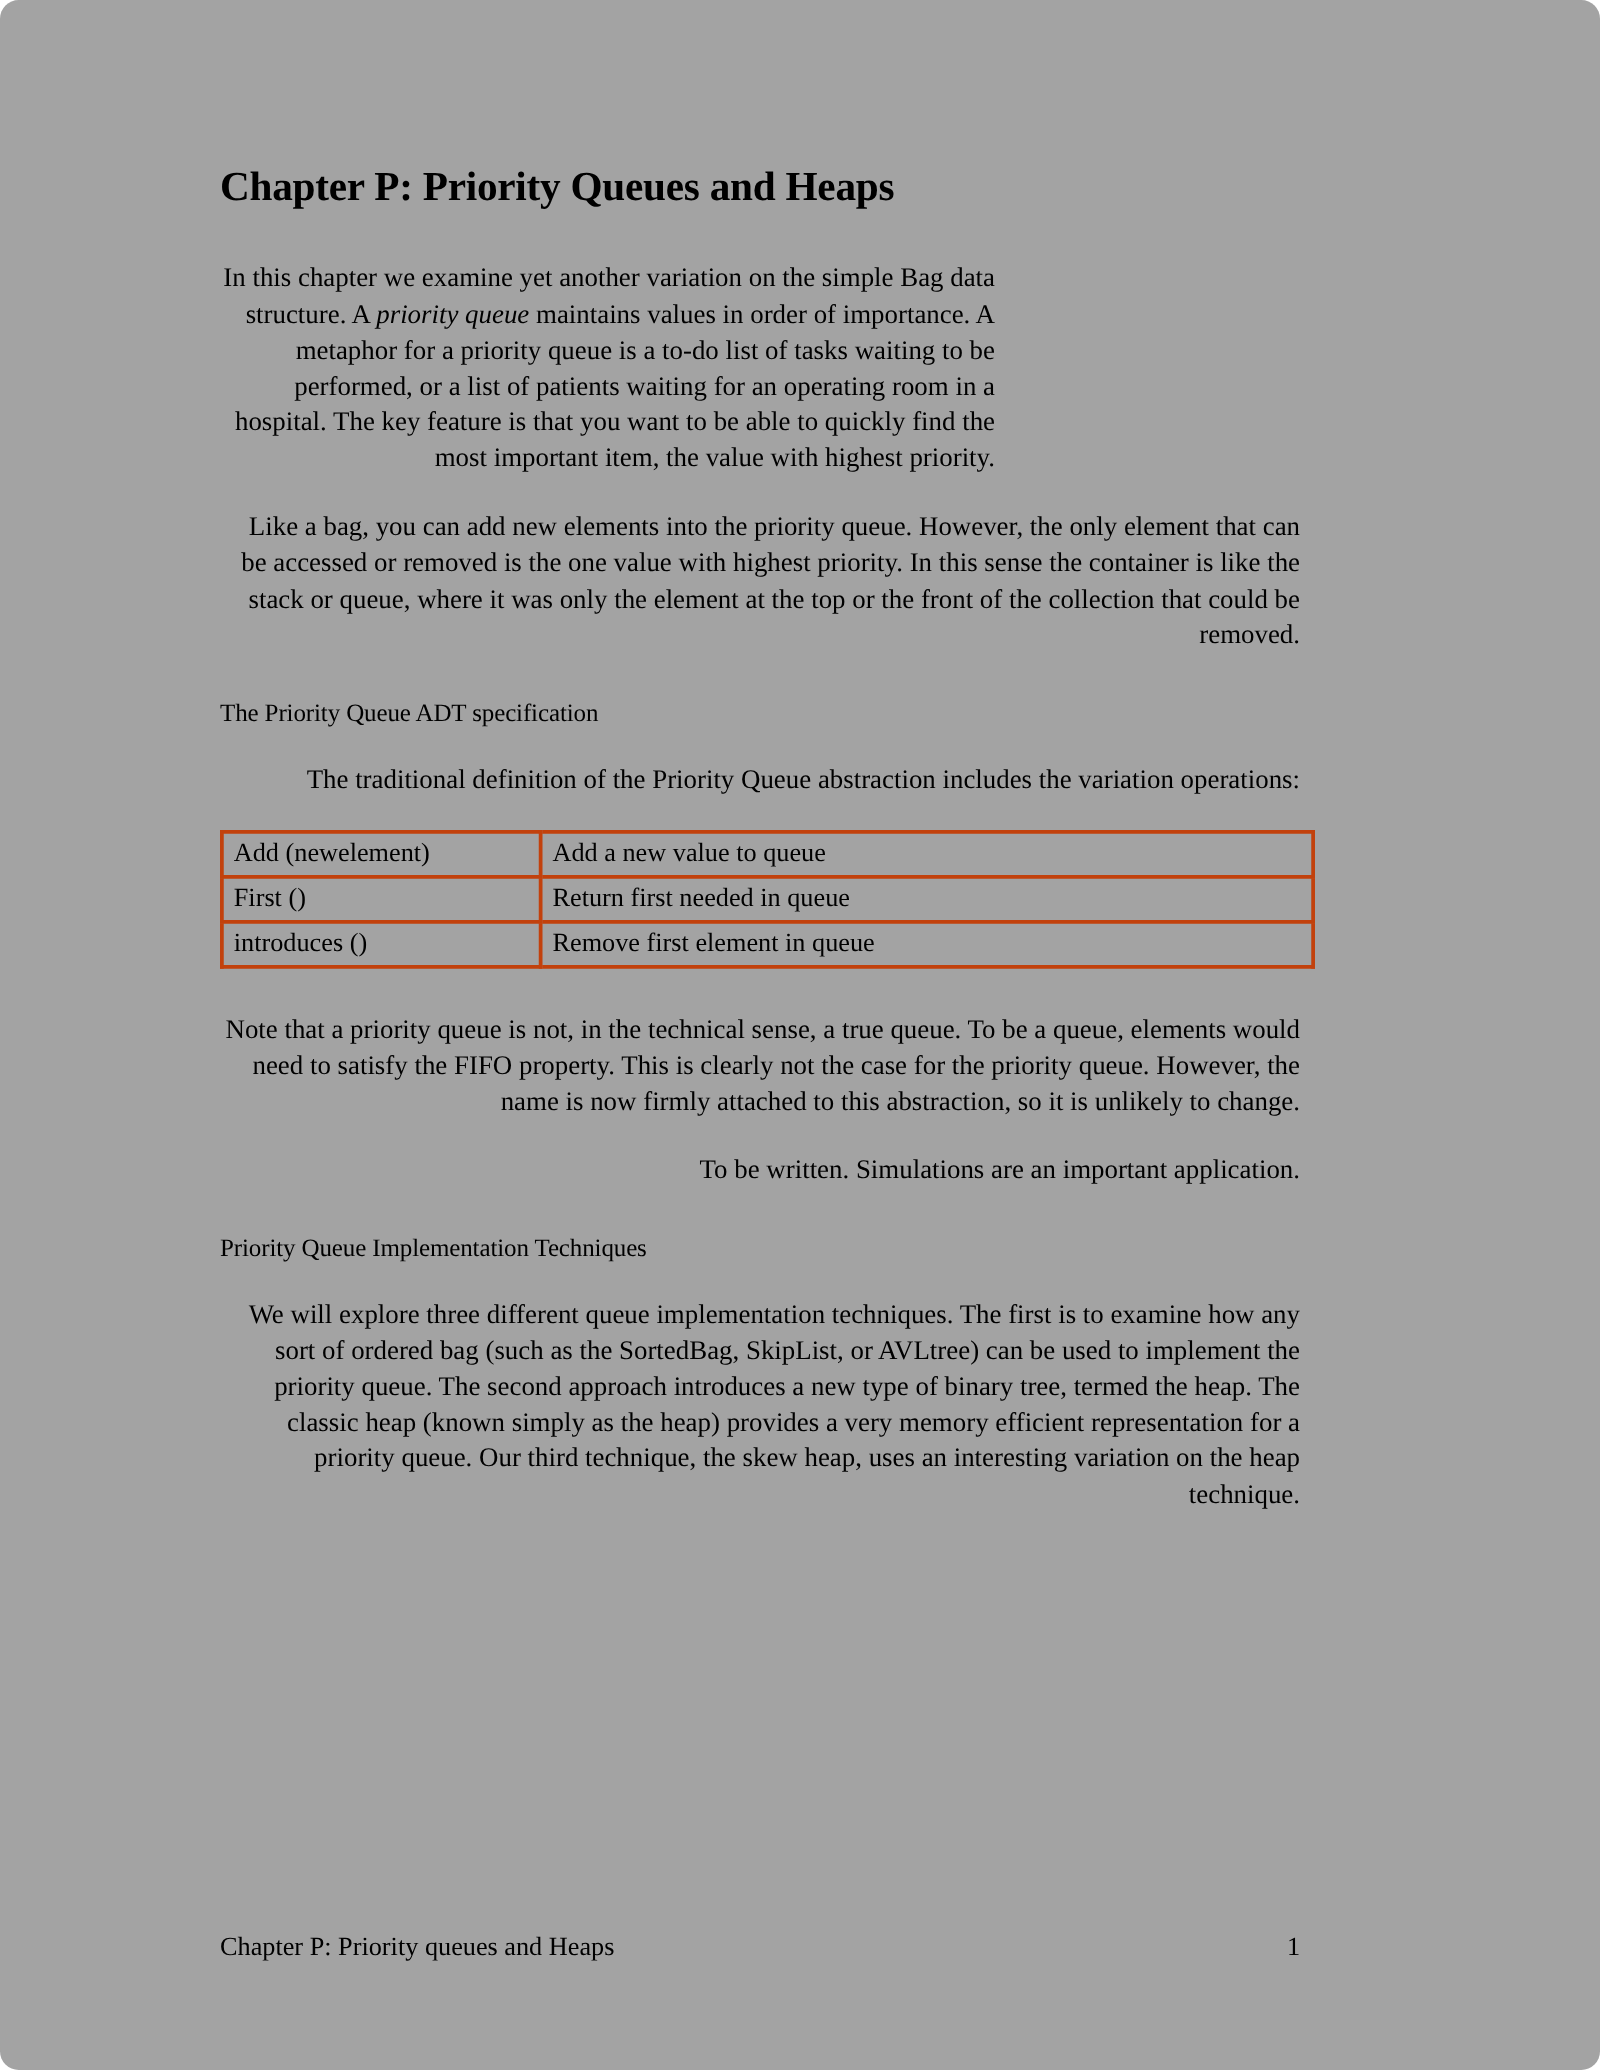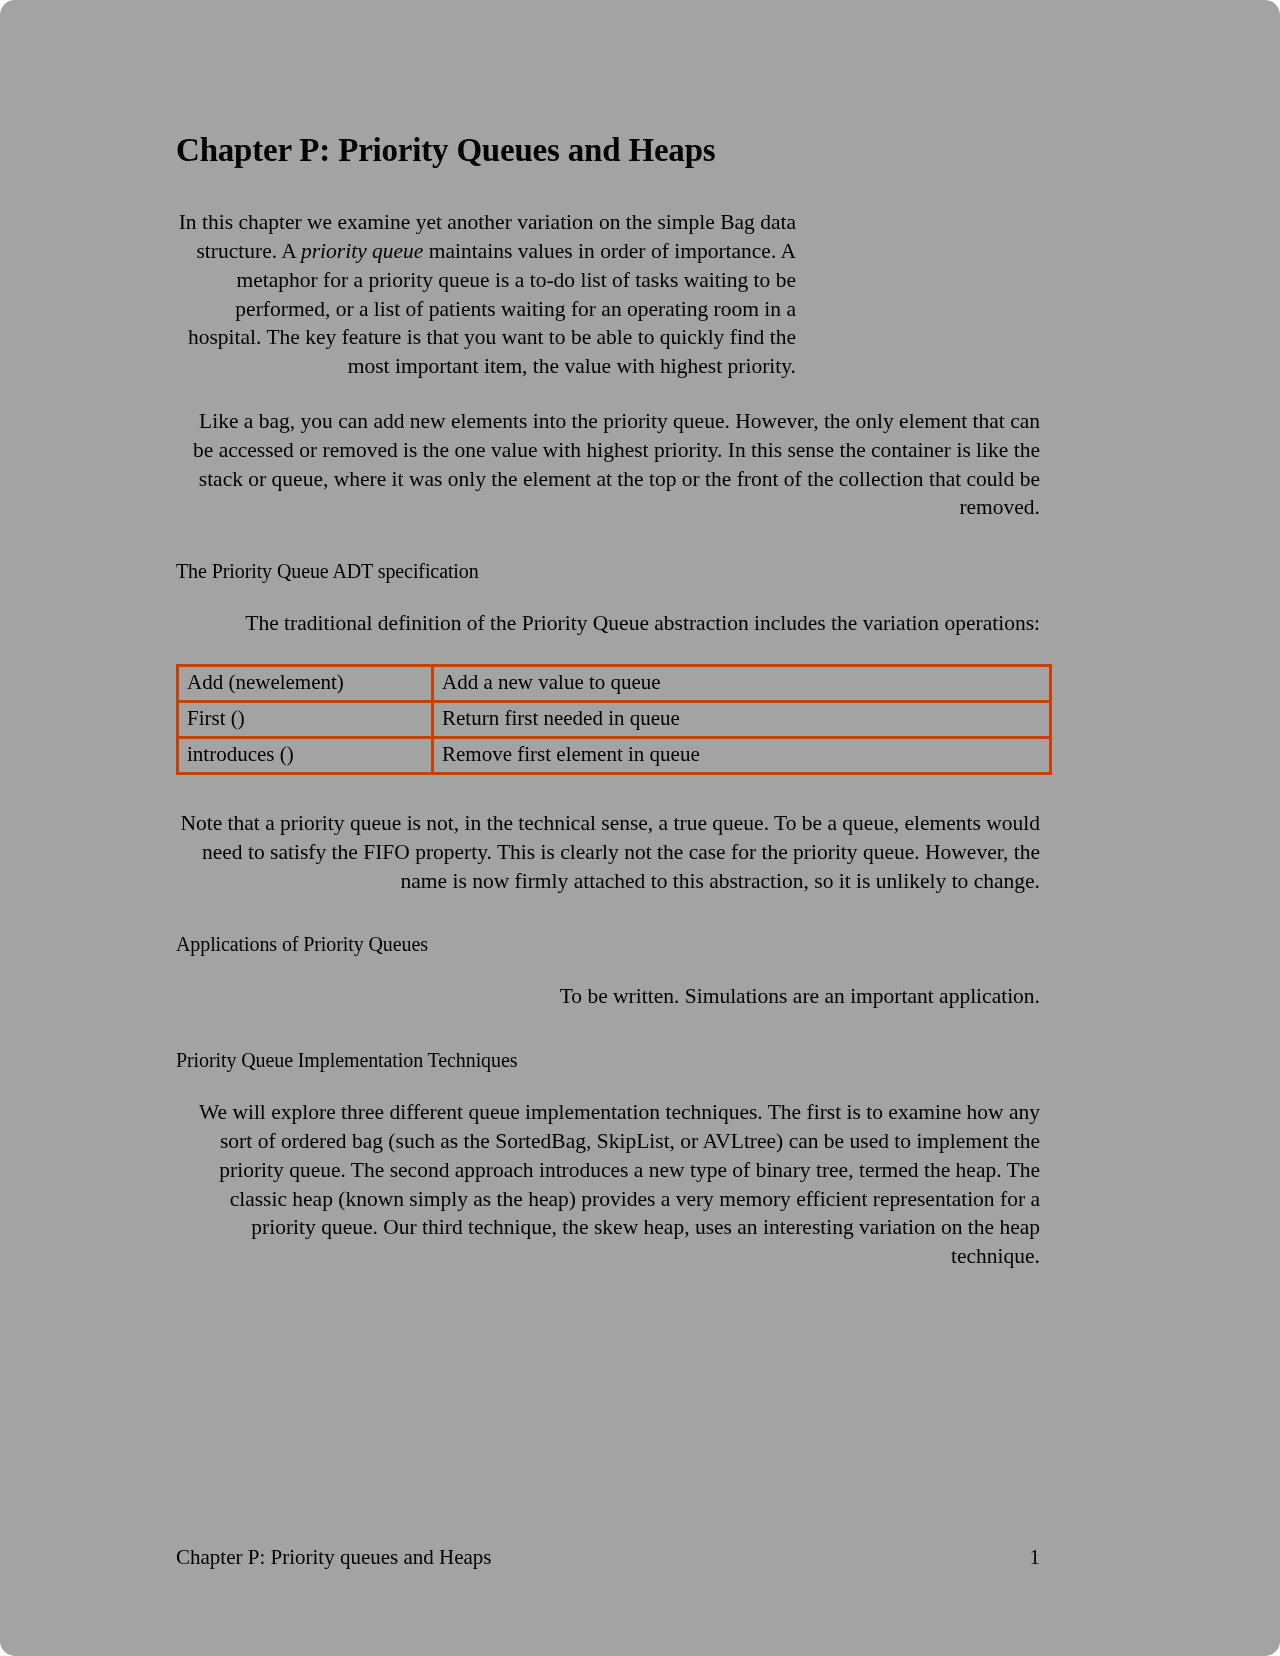--- a/index.html
+++ b/index.html
@@ -196,21 +196,20 @@
         </tr>
         <tr>
           <td class="col-op">introduces ()</td>
           <td>Remove first element in queue</td>
         </tr>
       </tbody>
     </table>
 
     <p class="para">Note that a priority queue is not, in the technical sense, a true queue. To be a queue, elements would need to satisfy the FIFO property. This is clearly not the case for the priority queue. However, the name is now firmly attached to this abstraction, so it is unlikely to change.</p>
 
-    <h2 class="section-heading">Applications of Priority Queues</h2>
 
     <p class="para">To be written. Simulations are an important application.</p>
 
     <h2 class="section-heading">Priority Queue Implementation Techniques</h2>
 
     <p class="para">We will explore three different queue implementation techniques. The first is to examine how any sort of ordered bag (such as the SortedBag, SkipList, or AVLtree) can be used to implement the priority queue. The second approach introduces a new type of binary tree, termed the heap. The classic heap (known simply as the heap) provides a very memory efficient representation for a priority queue.  Our third technique, the skew heap, uses an interesting variation on the heap technique.</p>
 
   </div>
 
 

